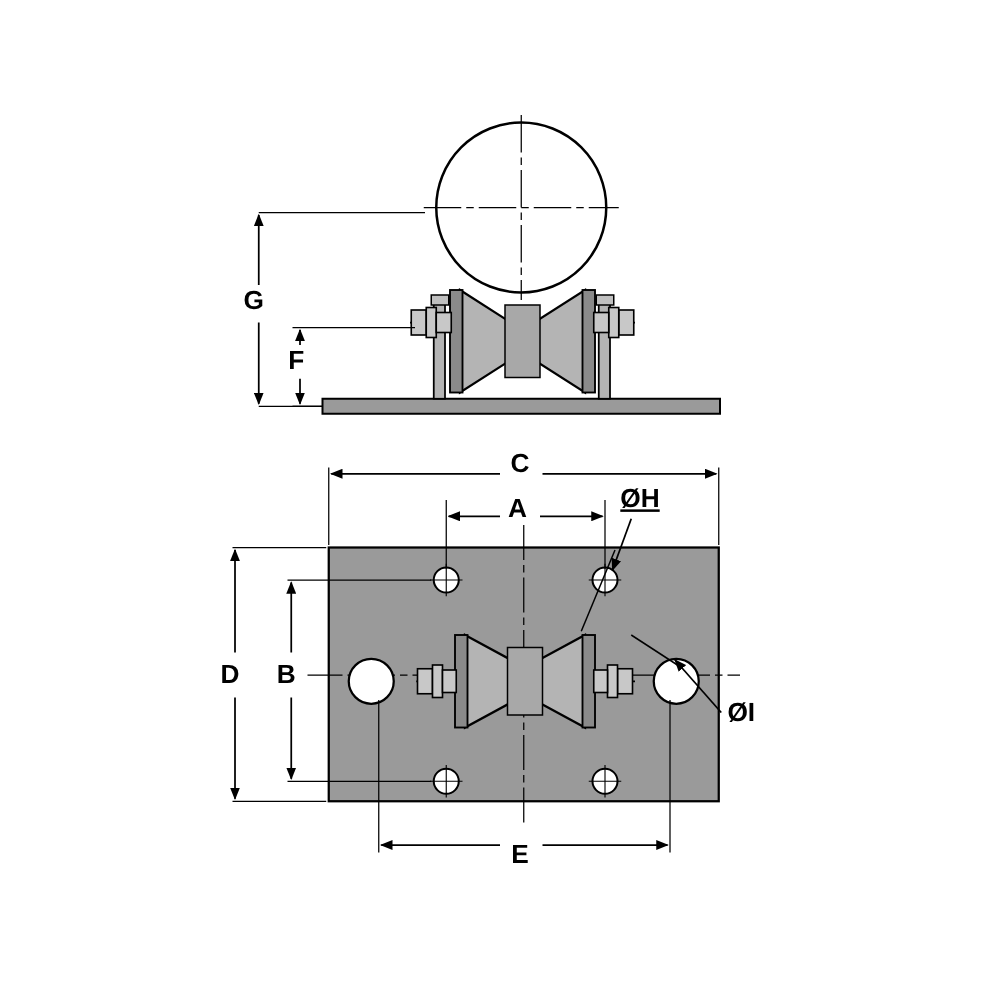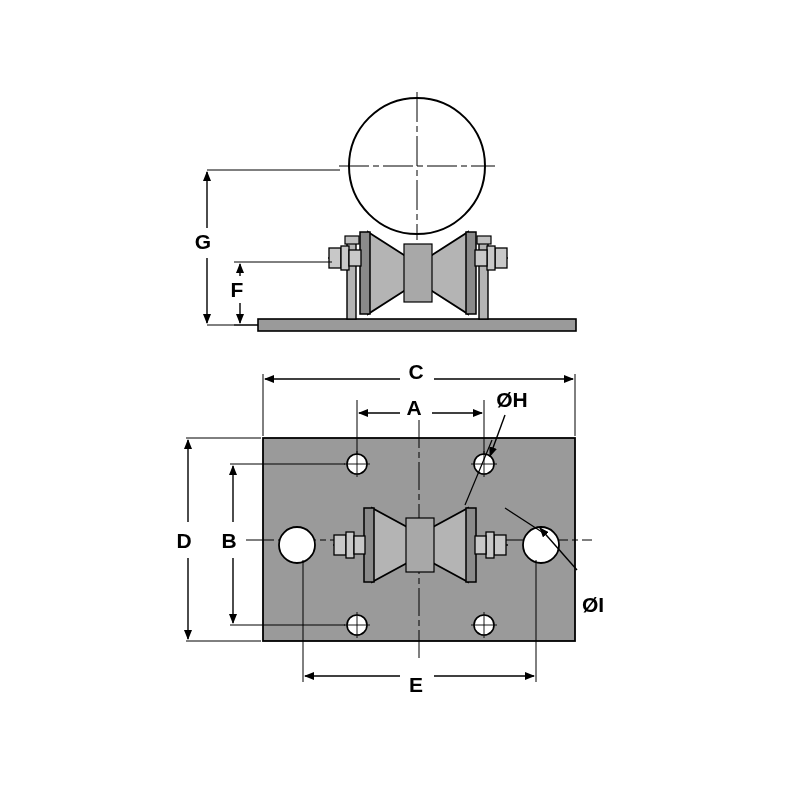--- a/index.html
+++ b/index.html
@@ -182,19 +182,19 @@
         <line x1="305" y1="676" x2="400" y2="676" stroke="#000000" stroke-width="1.4" marker-start="url(#arrTail)"></line>
         <line x1="434" y1="676" x2="534" y2="676" stroke="#000000" stroke-width="1.4" marker-end="url(#arrHead)"></line>
       </g>
     </g>
   </svg>
 
   <div class="dim-label" style="left:203px; top:241px; transform:translate(-50%,-50%);">G</div>
   <div class="dim-label" style="left:237px; top:289px; transform:translate(-50%,-50%);">F</div>
   <div class="dim-label" style="left:416px; top:371px; transform:translate(-50%,-50%);">C</div>
   <div class="dim-label" style="left:414px; top:407px; transform:translate(-50%,-50%);">A</div>
-  <div class="dim-label" style="left:512px; top:399px; transform:translate(-50%,-50%);">ØH</div>
+  <div class="dim-label" style="left:512px; top:399px; transform:translate(-50%,-50%);text-decoration:underline;">ØH</div>
   <div class="dim-label" style="left:184px; top:540px; transform:translate(-50%,-50%);">D</div>
   <div class="dim-label" style="left:229px; top:540px; transform:translate(-50%,-50%);">B</div>
-  <div class="dim-label" style="left:593px; top:604px; transform:translate(-50%,-50%);">ØI</div>
+  <div class="dim-label" style="left:593px; top:570px; transform:translate(-50%,-50%);">ØI</div>
   <div class="dim-label" style="left:416px; top:684px; transform:translate(-50%,-50%);">E</div>
 
 </div>
 
 </body></html>

